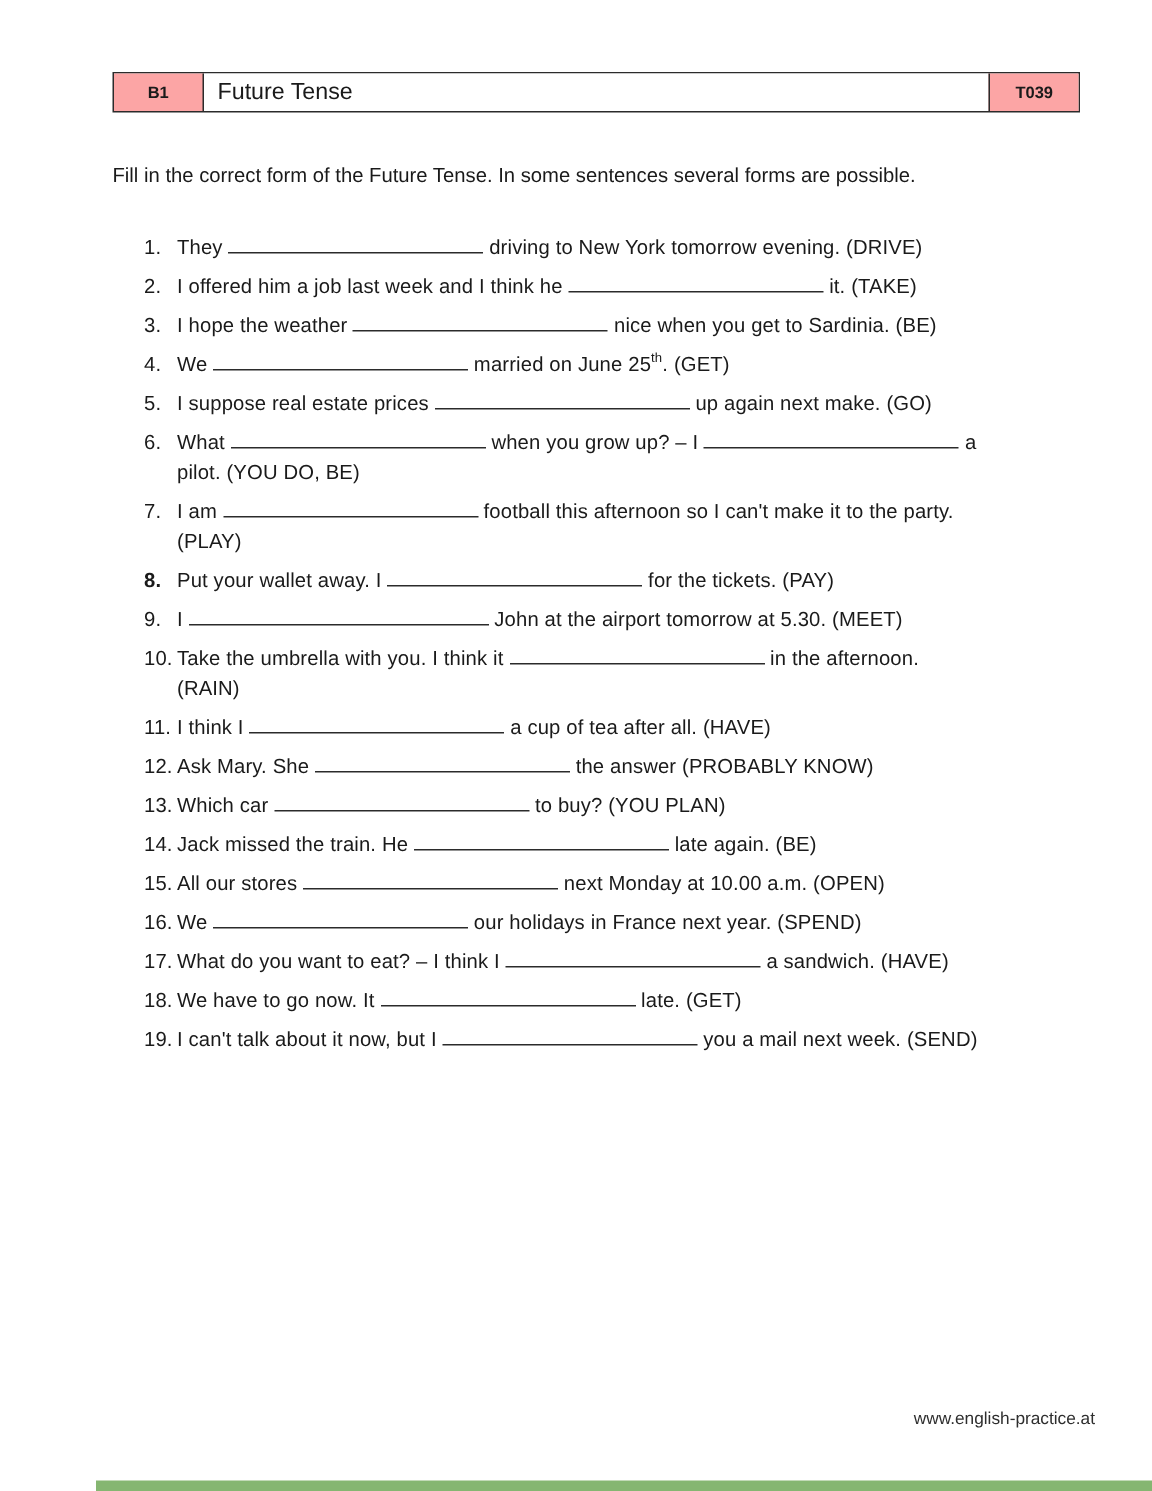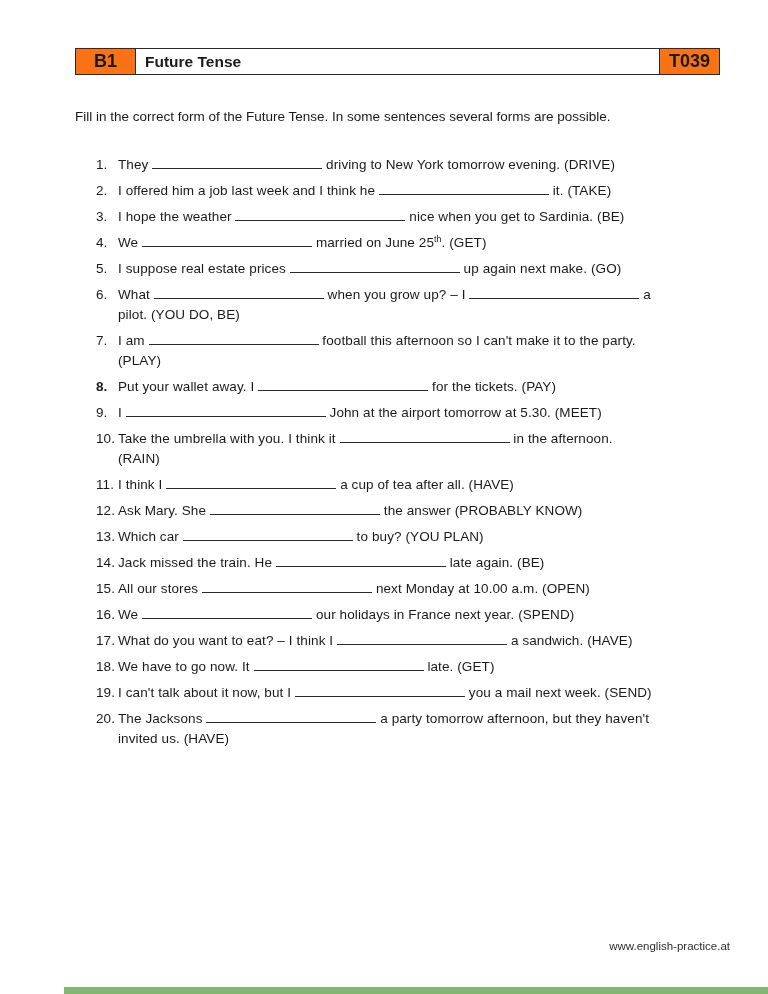--- a/index.html
+++ b/index.html
@@ -25,30 +25,30 @@
     align-items: stretch;
   }
   .header-cell {
     display: flex;
     align-items: center;
     box-sizing: border-box;
   }
   .header-badge {
     width: 60px;
     justify-content: center;
-    background: #f97316;
+    background: #fca5a5;
     font-weight: bold;
-    font-size: 18px;
+    font-size: 11px;
   }
   .header-badge.left  { border-right: 1px solid #2b2b2b; }
   .header-badge.right { border-left: 1px solid #2b2b2b; }
   .header-title {
     flex: 1;
     padding-left: 9px;
-    font-weight: bold;
+    font-weight: normal;
     font-size: 15.5px;
     background: #ffffff;
   }
 
   
   .instructions {
     margin: 31px 0 0 0;
     width: 628px;
     font-weight: normal;
     font-size: 13.5px;
@@ -184,23 +184,19 @@
         <span class="body"><span>What do you want to eat? – I think I </span><span class="blank"></span><span> a sandwich. </span><strong>(HAVE)</strong></span>
       </div>
       <div class="item">
         <span class="num">18.</span>
         <span class="body"><span>We have to go now. It </span><span class="blank"></span><span> late.  </span><strong>(GET)</strong></span>
       </div>
       <div class="item">
         <span class="num">19.</span>
         <span class="body"><span>I can't talk about it now, but I </span><span class="blank"></span><span> you a mail next week. </span><strong>(SEND)</strong></span>
       </div>
-      <div class="item">
-        <span class="num">20.</span>
-        <span class="body"><span>The Jacksons </span><span class="blank"></span><span> a party tomorrow afternoon, but they haven't</span><br><span>invited us. </span><strong>(HAVE)</strong></span>
-      </div>
     </div>
 
   <div class="footer-site">www.english-practice.at</div>
 
   <div class="bottom-bar"></div>
 
 </div>
 
 </body></html>

